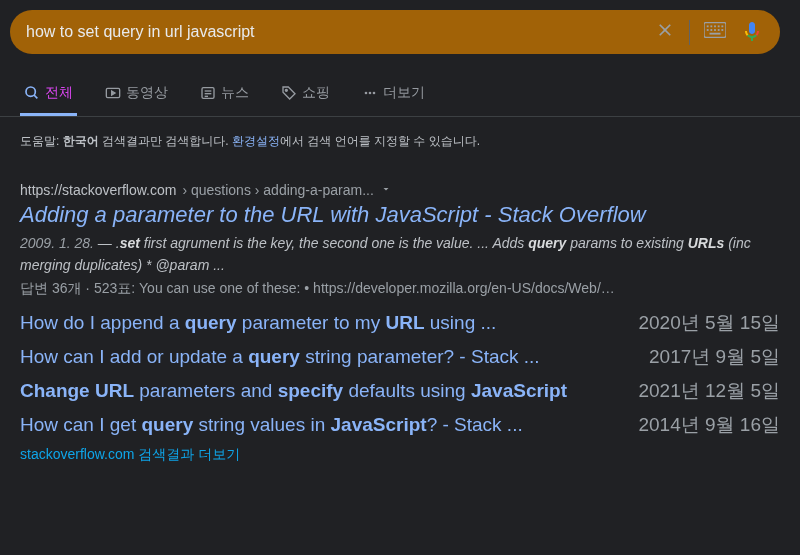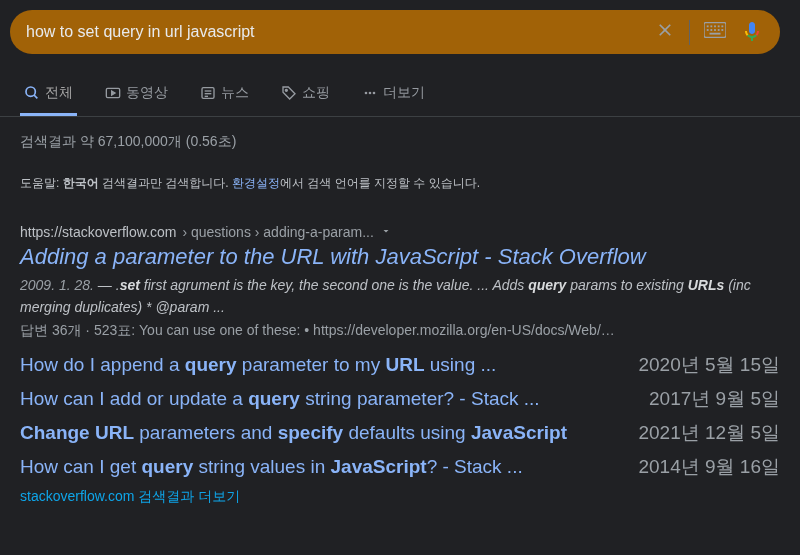--- a/index.html
+++ b/index.html
@@ -66,21 +66,21 @@
       display: flex;
       align-items: center;
       gap: 5px;
       padding: 12px 4px 11px 4px;
       color: #969ba1;
       font-size: 14px;
       cursor: pointer;
       border-bottom: 3px solid transparent;
     }
     .tab.active {
-      color: #a3a3a3;
+      color: #d946ef;
       border-bottom-color: #8ab4f8;
     }
     .tab-icon {
       width: 16px;
       height: 16px;
       display: inline-flex;
       align-items: center;
       justify-content: center;
     }
     .content {
@@ -259,21 +259,20 @@
           <circle cx="6" cy="12" r="2"></circle>
           <circle cx="12" cy="12" r="2"></circle>
           <circle cx="18" cy="12" r="2"></circle>
         </svg>
       </span>
     <span>더보기</span>
   </div>
 </div>
 
 <div class="content">
-  <div class="results-stats">검색결과 약 67,100,000개 (0.56초)</div>
 
   <div class="tip">
     <span>도움말: </span><span class="bold">한국어</span><span> 검색결과만 검색합니다. </span><span class="link">환경설정</span><span>에서 검색 언어를 지정할 수 있습니다.</span>
   </div>
 
   <div>
     <div class="result-url">
       <span>https://stackoverflow.com</span>
         <span class="url-path"> › questions › adding-a-param...</span>
       <span class="dropdown-icon"><svg width="12" height="12" viewBox="0 0 24 24" fill="#9aa0a6">

